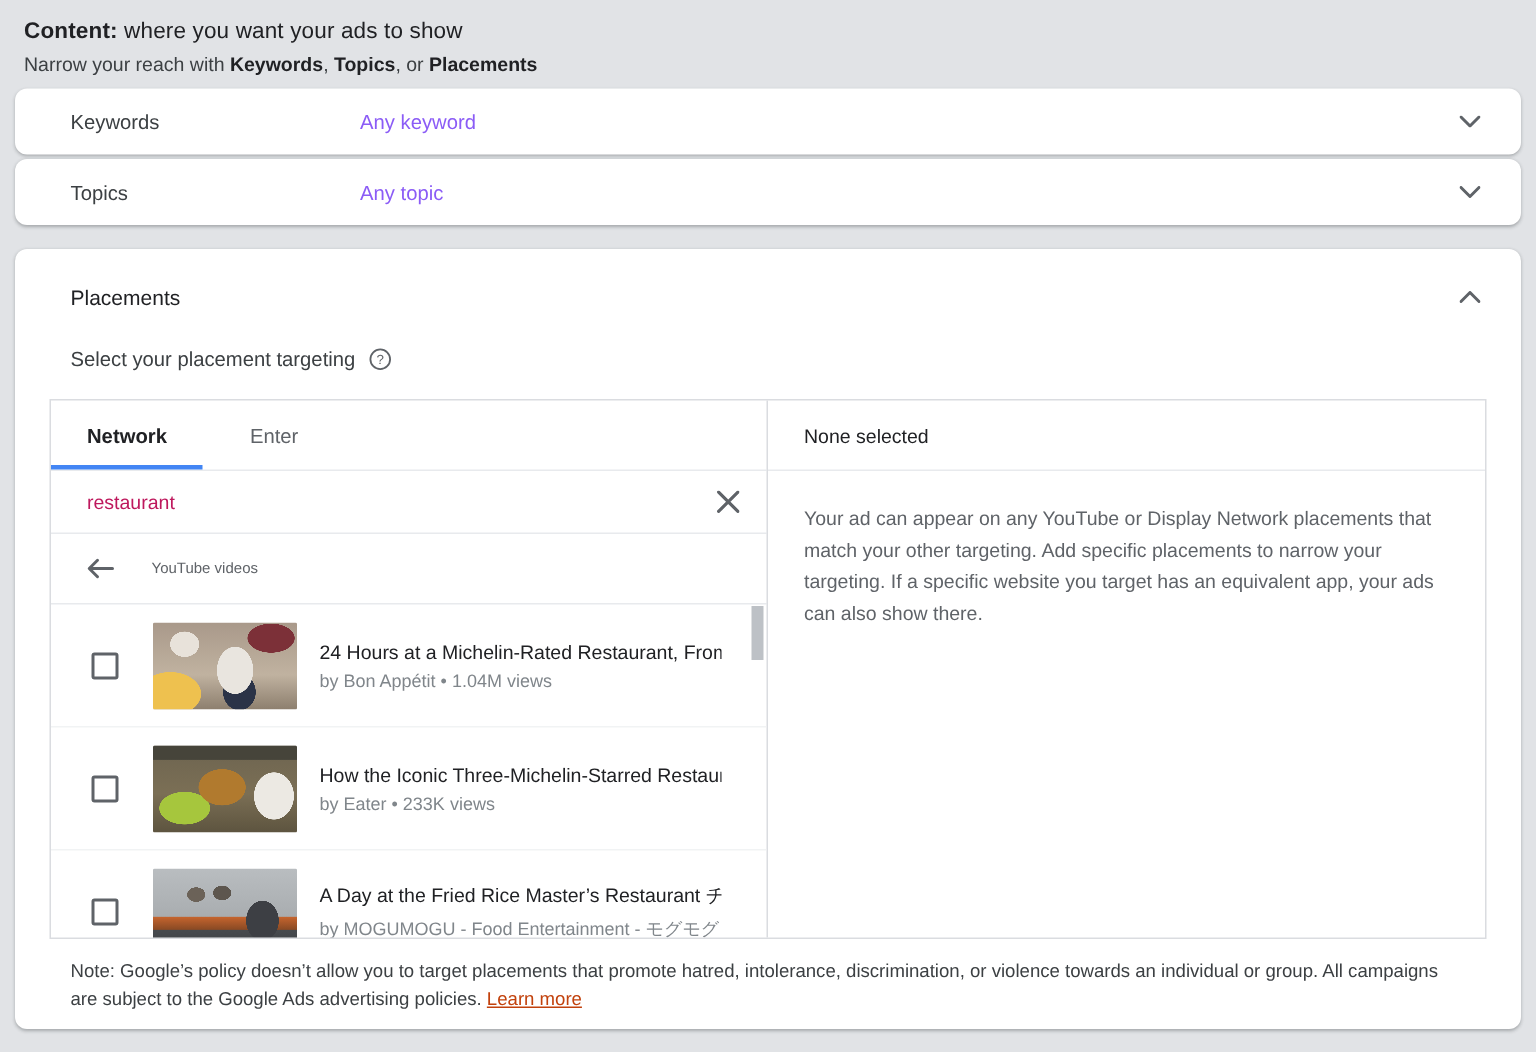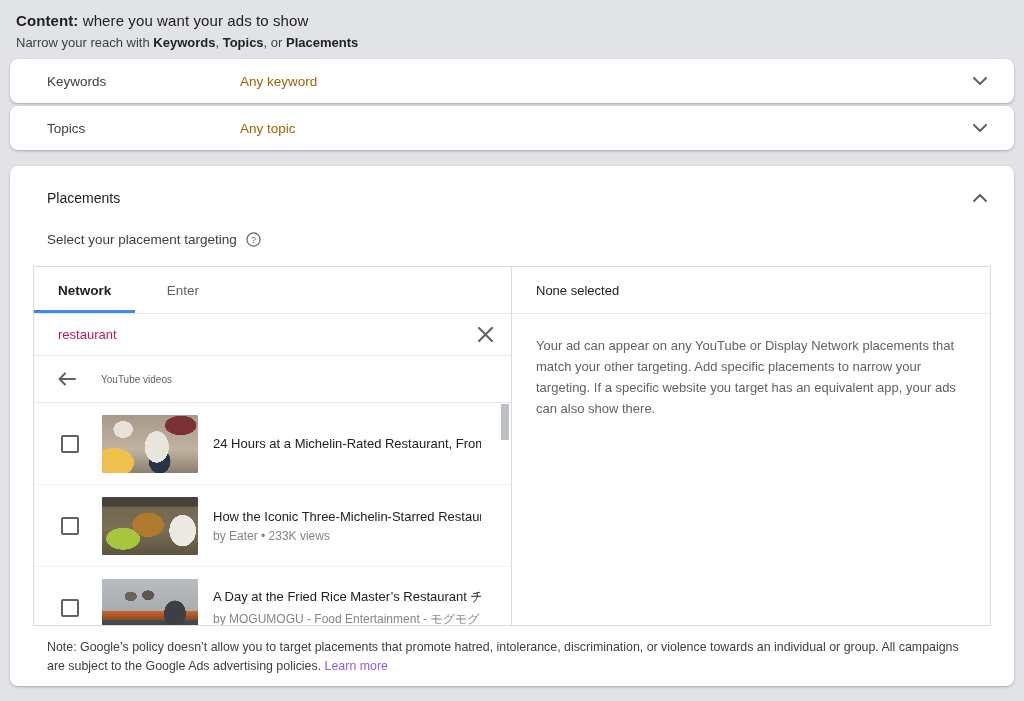--- a/index.html
+++ b/index.html
@@ -25,21 +25,21 @@
     border-radius: 8px;
     margin: 0 10px;
     box-shadow: 0 1px 2px rgba(60,64,67,.25), 0 1px 3px rgba(60,64,67,.12);
   }
   .collapse-card { margin-bottom: 3px; }
   .collapse-row {
     display: flex; align-items: center;
     height: 44px; padding: 0 27px 0 37px; cursor: pointer;
   }
   .collapse-label { width: 193px; font-size: 13.5px; color: #3c4043; }
-  .collapse-value { flex: 1; font-size: 13.5px; color: #a16207; }
+  .collapse-value { flex: 1; font-size: 13.5px; color: #8b5cf6; }
   .chev { margin-left: auto; display: flex; align-items: center; }
 
   .placements-card { margin-top: 16px; height: 520px; position: relative; }
   .pl-header { display: flex; align-items: center; padding: 24px 27px 0 37px; }
   .pl-title { font-size: 14px; font-weight: 500; color: #202124; }
   .pl-sub {
     display: flex; align-items: flex-start; gap: 9px;
     padding: 26px 37px 0; font-size: 13.5px; color: #3c4043;
   }
 
@@ -150,21 +150,21 @@
   .right-desc {
     padding: 21px 30px 0 24px;
     font-size: 13px; color: #5f6368; line-height: 1.62;
   }
 
   
   .note {
     padding: 12px 37px 0;
     font-size: 12.4px; color: #3c4043; line-height: 1.55;
   }
-  .note a { color: #8b5cf6; cursor: pointer; }
+  .note a { color: #c2410c; text-decoration: underline; cursor: pointer; }
 
   .icon-stroke { stroke: #5f6368; fill: none; stroke-width: 2; stroke-linecap: round; stroke-linejoin: round; }
 </style>
 </head>
 <body>
 
 <div class="page">
 
   <div class="top-header">
     <div class="hdr-line1">
@@ -247,20 +247,21 @@
           <span class="back-label">YouTube videos</span>
         </div>
 
         <div class="video-list">
 
           <div class="video-row">
             <div class="vcheck"></div>
             <div class="thumb thumb-1"></div>
             <div class="vtext">
               <div class="vtitle">24 Hours at a Michelin-Rated Restaurant, From…</div>
+              <div class="vby">by Bon Appétit • 1.04M views</div>
             </div>
           </div>
 
           <div class="video-row">
             <div class="vcheck"></div>
             <div class="thumb thumb-2"></div>
             <div class="vtext">
               <div class="vtitle">How the Iconic Three-Michelin-Starred Restaur…</div>
               <div class="vby">by Eater • 233K views</div>
             </div>

